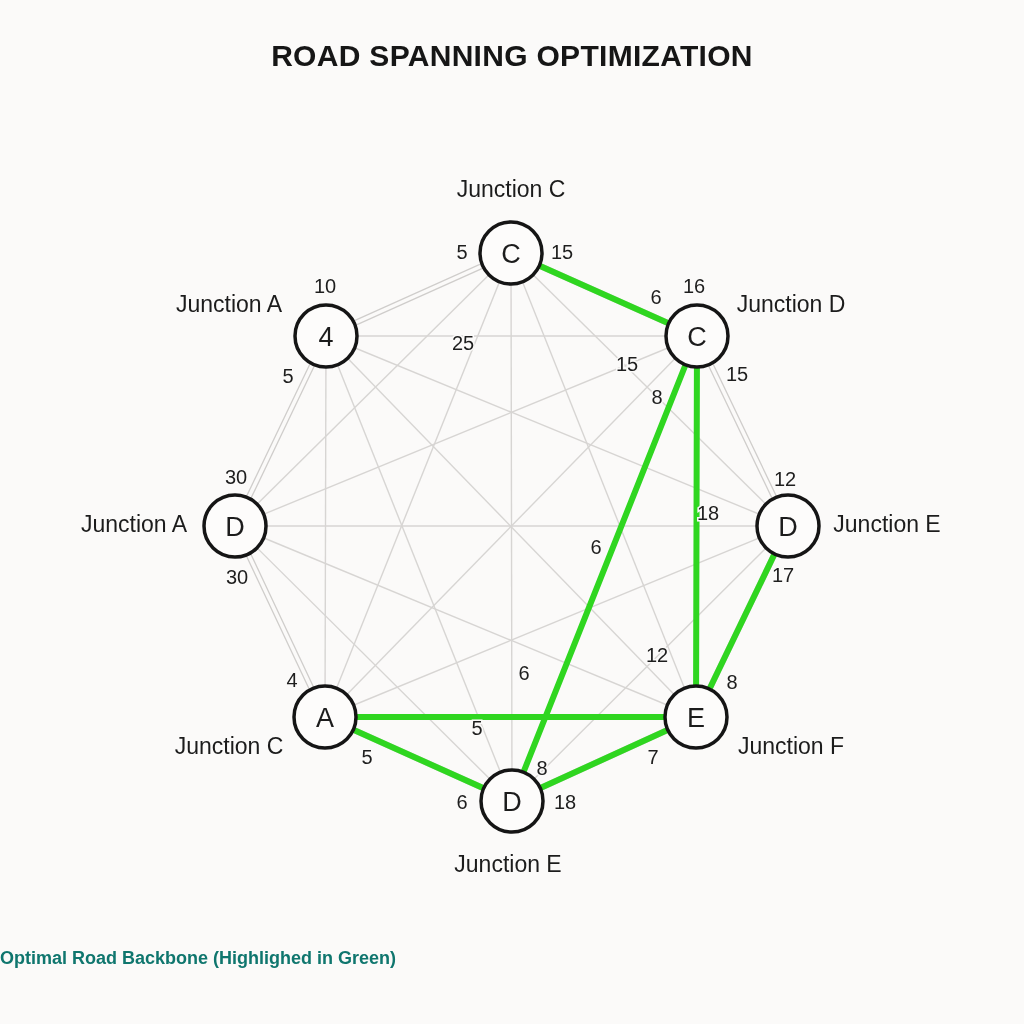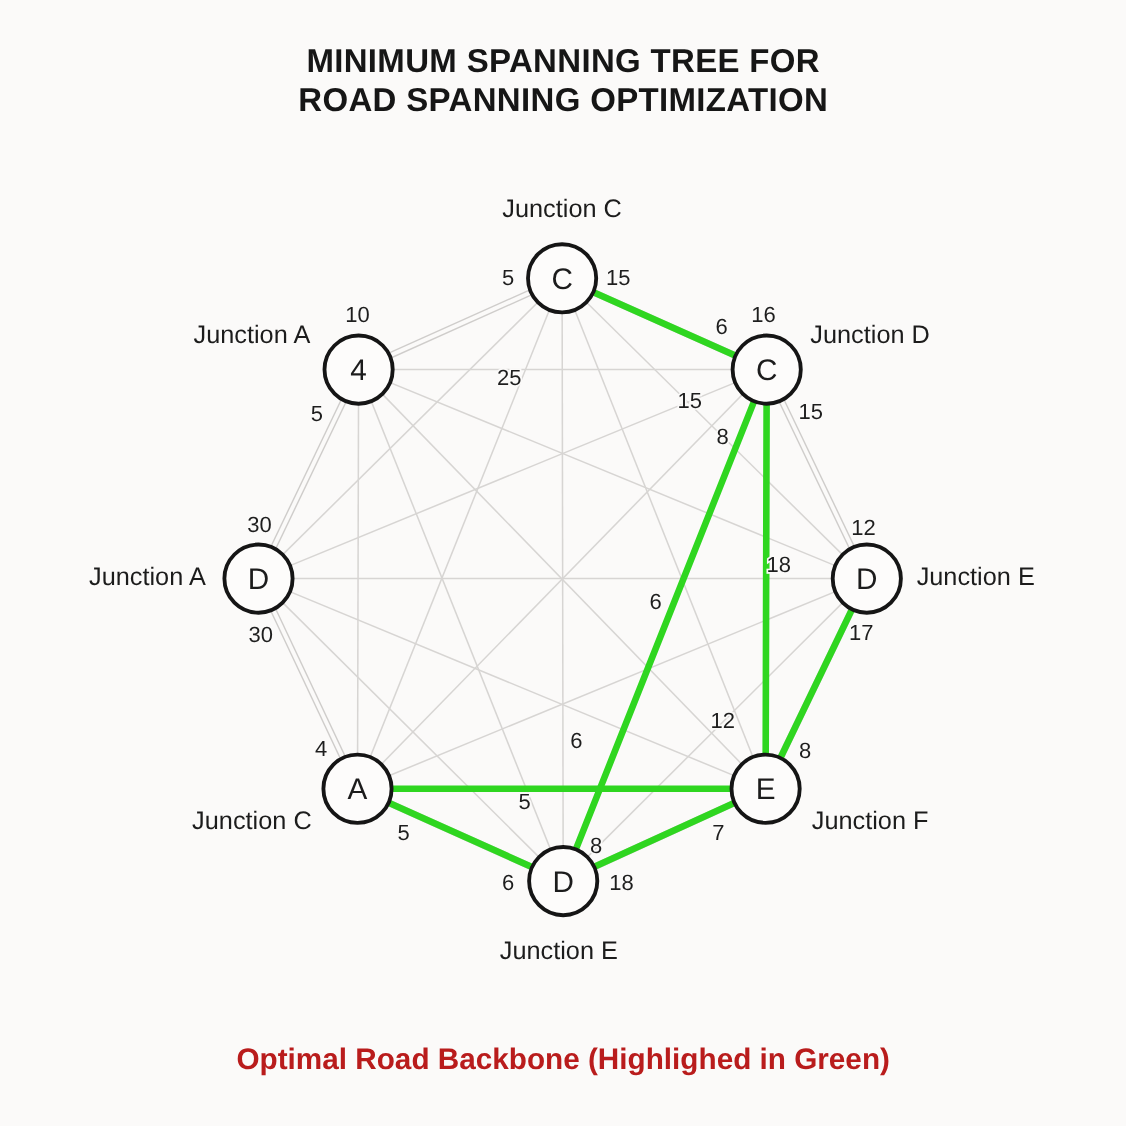--- a/index.html
+++ b/index.html
@@ -26,24 +26,23 @@
     line-height: 36px;
     font-weight: 700;
     letter-spacing: 0.3px;
     color: #161616;
   }
   .caption {
     position: absolute;
     top: 948px;
     left: 0;
     width: 1024px;
-    text-align: center;
-    font-size: 27px;
+    font-size: 18px;
     font-weight: 700;
-    color: #b91c1c;
+    color: #0f766e;
   }
   #graph-svg {
     position: absolute;
     top: 0;
     left: 0;
   }
   text.node-letter {
     font-family: "Liberation Sans", sans-serif;
     font-size: 27px;
     fill: #1c1c1c;
@@ -60,21 +59,20 @@
     paint-order: stroke;
     stroke: #fbfaf9;
     stroke-width: 3px;
   }
 </style>
 </head>
 <body>
 
 <div class="stage">
   <div class="title">
-    <div>MINIMUM SPANNING TREE FOR</div>
     <div>ROAD SPANNING OPTIMIZATION</div>
   </div>
 
   <svg id="graph-svg" width="1024" height="1024" viewBox="0 0 1024 1024">
       <line x1="511" y1="253" x2="788" y2="526" stroke="#d7d5d3" stroke-width="1.4"></line>
       <line x1="511" y1="253" x2="696" y2="717" stroke="#d7d5d3" stroke-width="1.4"></line>
       <line x1="511" y1="253" x2="512" y2="801" stroke="#d7d5d3" stroke-width="1.4"></line>
       <line x1="511" y1="253" x2="325" y2="717" stroke="#d7d5d3" stroke-width="1.4"></line>
       <line x1="511" y1="253" x2="235" y2="526" stroke="#d7d5d3" stroke-width="1.4"></line>
       <line x1="697" y1="336" x2="696" y2="717" stroke="#d7d5d3" stroke-width="1.4"></line>

